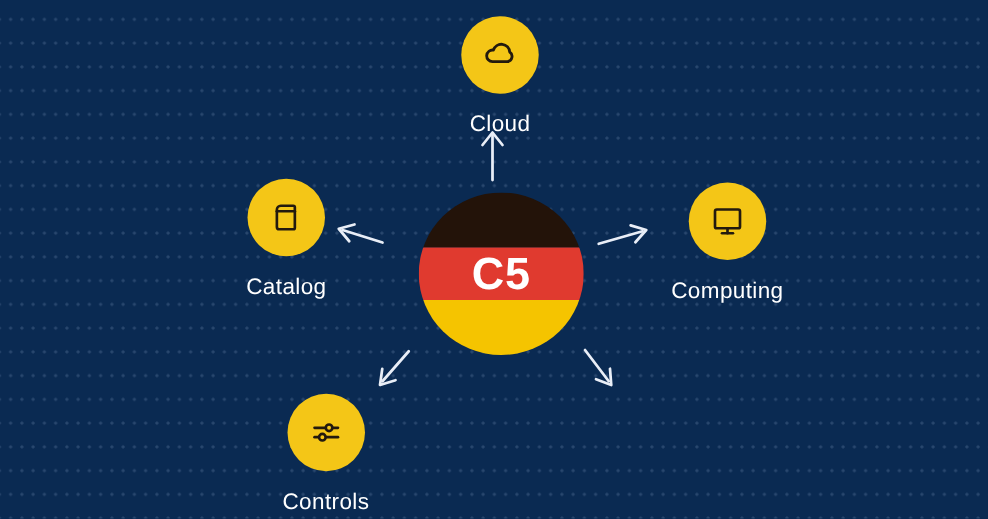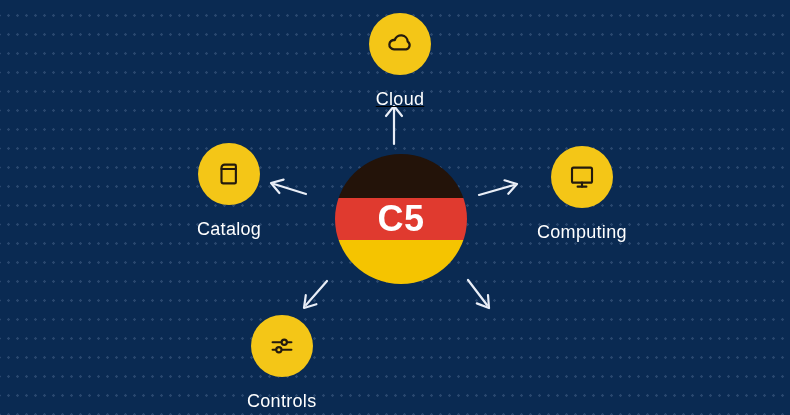--- a/index.html
+++ b/index.html
@@ -27,24 +27,24 @@
     background:#f4c617;
     display:flex;align-items:center;justify-content:center;
   }
   .node-circle svg{stroke:#231a0e;fill:none;stroke-width:1.7;stroke-linecap:round;stroke-linejoin:round;}
   .node-label{
     margin-top:14px;
     color:#ffffff;font-size:18px;font-weight:400;letter-spacing:0.3px;
     white-space:nowrap;
   }
   
-  .node-cloud     {left:369px;top:13px;text-decoration:underline;}
+  .node-cloud     {left:369px;top:13px;}
   .node-catalog   {left:197px;top:143px;}
   .node-computing {left:537px;top:146px;}
-  .node-controls  {left:247px;top:315px;align-items:center;}
+  .node-controls  {left:226px;top:315px;align-items:center;}
   .node-compliance{left:487px;top:316px;}
 
   .center-circle{
     position:absolute;left:335px;top:154px;
     width:132px;height:130px;border-radius:50%;
     overflow:hidden;
     display:flex;flex-direction:column;
   }
   .stripe-black{height:34%;background:#231309;}
   .stripe-red{height:32%;background:#e03a2f;display:flex;align-items:center;justify-content:center;}

